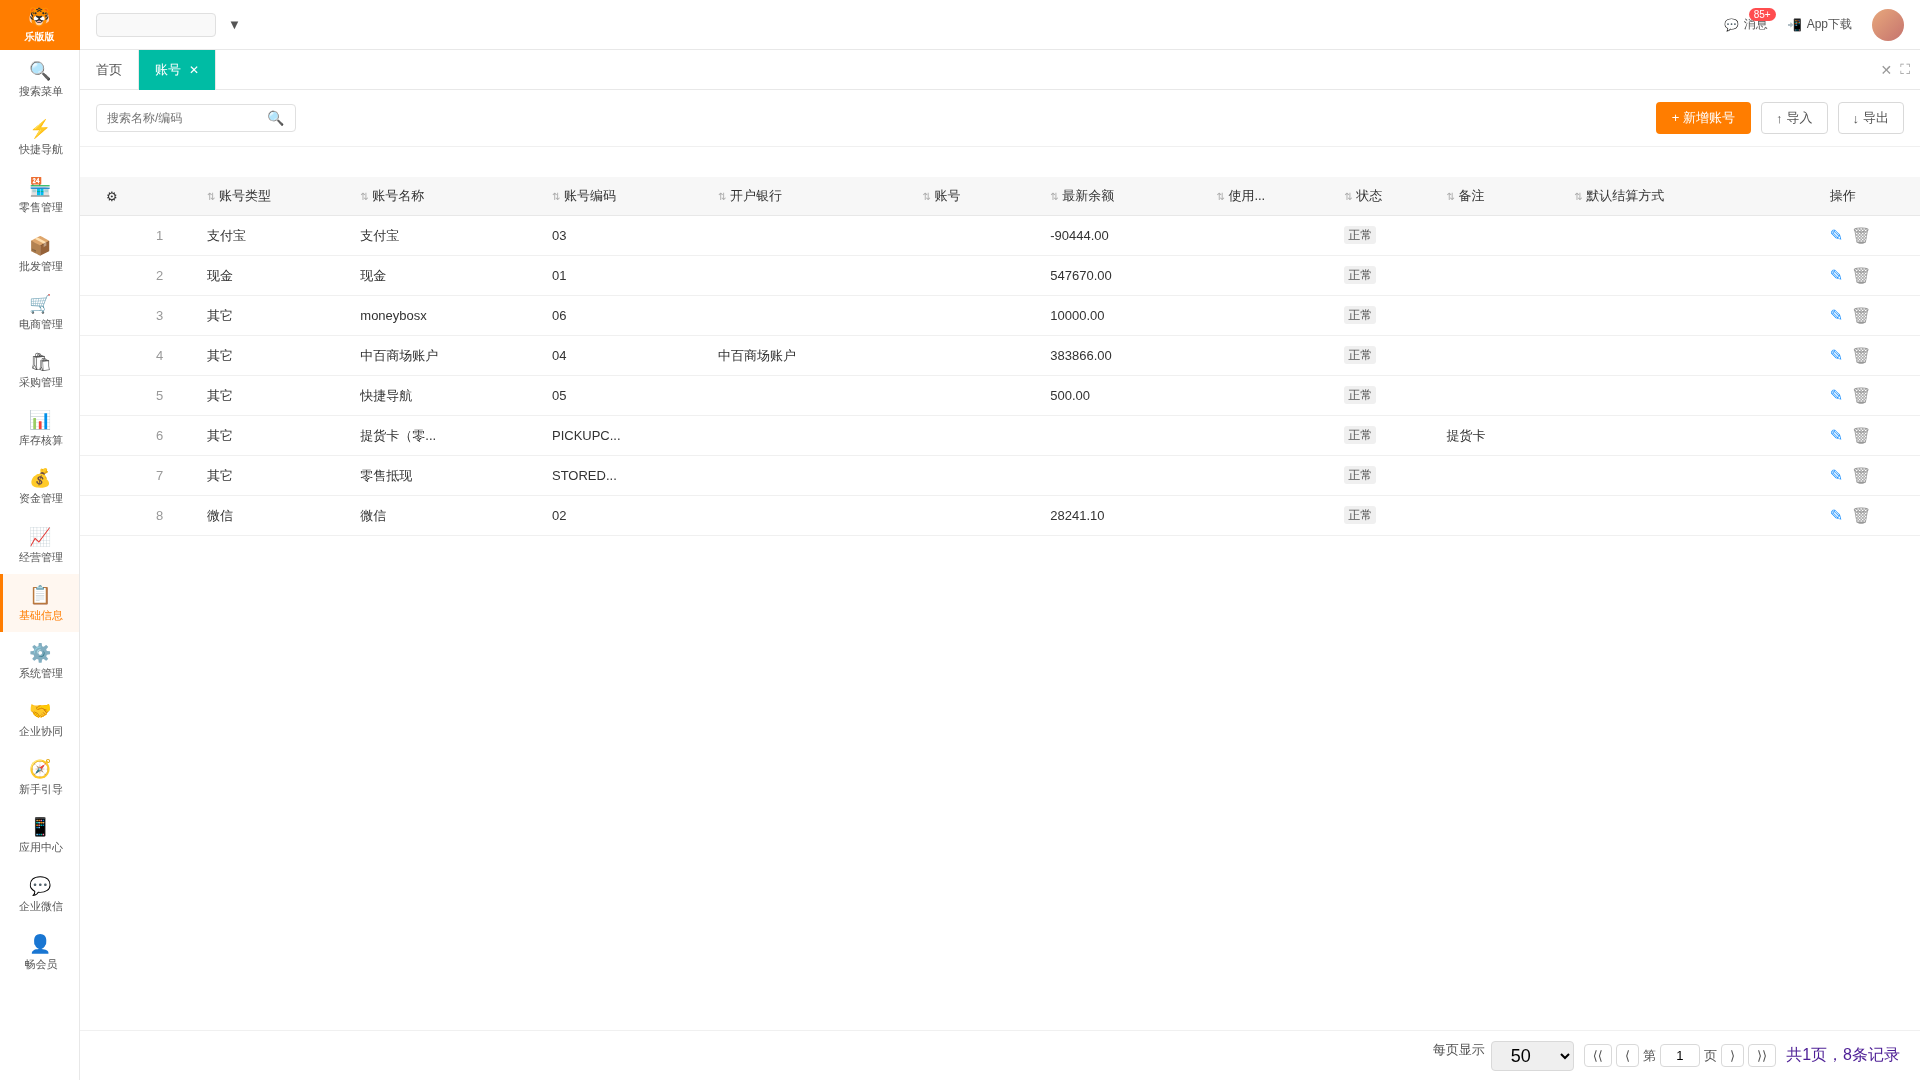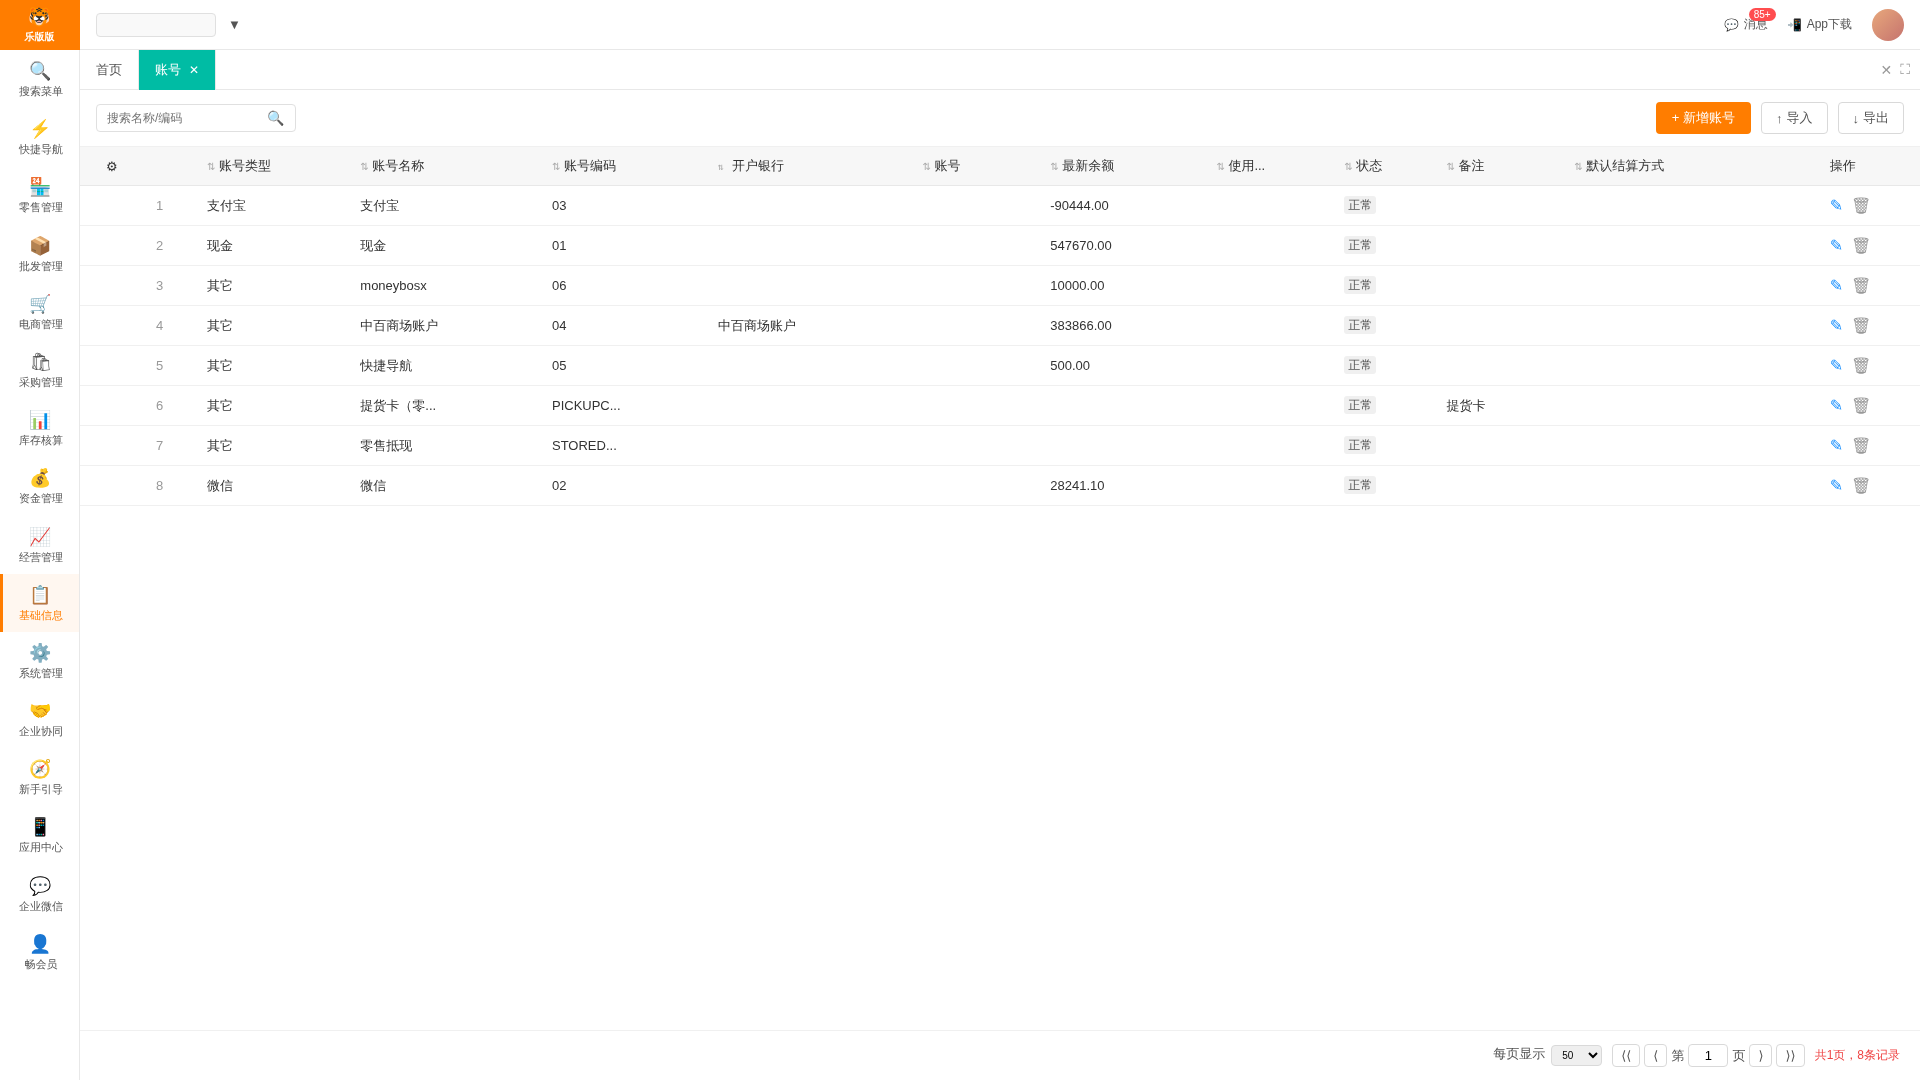--- a/index.html
+++ b/index.html
@@ -196,20 +196,21 @@
       font-size: 14px;
     }
 
     
     .content {
       flex: 1;
       background: #fff;
       display: flex;
       flex-direction: column;
       overflow: hidden;
+      gap: 30px;
     }
 
     
     .toolbar {
       display: flex;
       align-items: center;
       justify-content: space-between;
       padding: 12px 16px;
       border-bottom: 1px solid #f0f0f0;
     }
@@ -338,22 +339,22 @@
       font-size: 13px;
     }
     .per-page {
       display: flex;
       align-items: flex-start;
       gap: 6px;
     }
     .per-page select {
       border: 1px solid #d9d9d9;
       border-radius: 4px;
-      padding: 3px 6px;
-      font-size: 10px;
+      padding: 3px 15px;
+      font-size: 18px;
       outline: none;
     }
     .page-nav {
       display: flex;
       align-items: center;
       gap: 4px;
     }
     .page-btn {
       border: 1px solid #d9d9d9;
       background: #fff;
@@ -370,22 +371,22 @@
     .page-input {
       border: 1px solid #d9d9d9;
       border-radius: 4px;
       padding: 3px 8px;
       width: 40px;
       text-align: center;
       font-size: 13px;
       outline: none;
     }
     .total-info {
-      color: #ef4444;
-      font-size: 12px;
+      color: #4c1d95;
+      font-size: 16px;
     }
   </style>
 </head>
 <body>
 
 <div class="sidebar">
   <div class="logo">
     <span class="logo-icon">🐯</span>
     <span class="logo-text">乐版版</span>
   </div>
@@ -531,21 +532,21 @@
               账号类型
             </th>
             <th style="width:150px;">
               <span style="color:#aaa; font-size:10px;">⇅</span>
               账号名称
             </th>
             <th style="width:130px;">
               <span style="color:#aaa; font-size:10px;">⇅</span>
               账号编码
             </th>
-            <th style="width:160px;font-family:Liberation Mono, monospace;">
+            <th style="width:160px;">
               <span style="color:#aaa; font-size:10px;">⇅</span>
               开户银行
             </th>
             <th style="width:100px;">
               <span style="color:#aaa; font-size:10px;">⇅</span>
               账号
             </th>
             <th style="width:130px;">
               <span style="color:#aaa; font-size:10px;">⇅</span>
               最新余额

